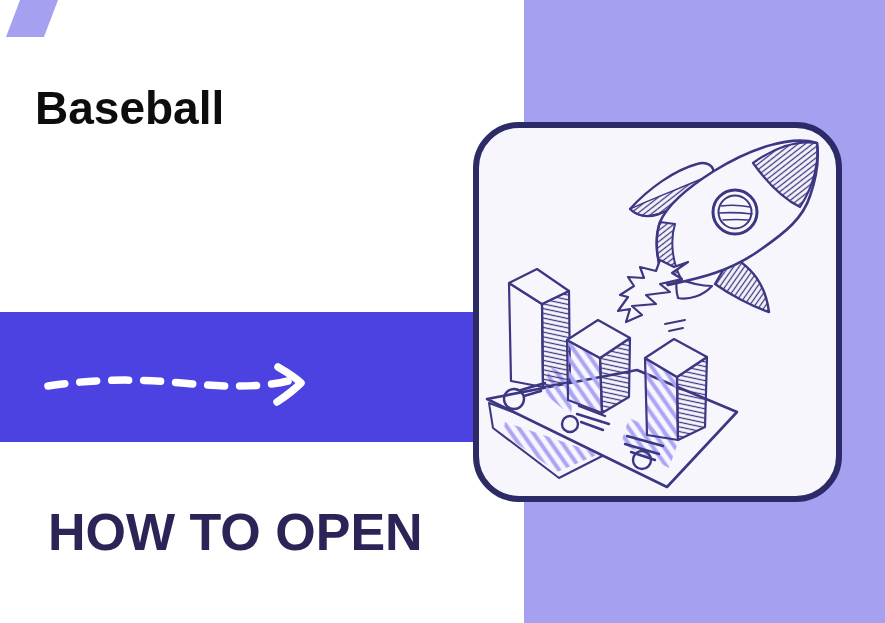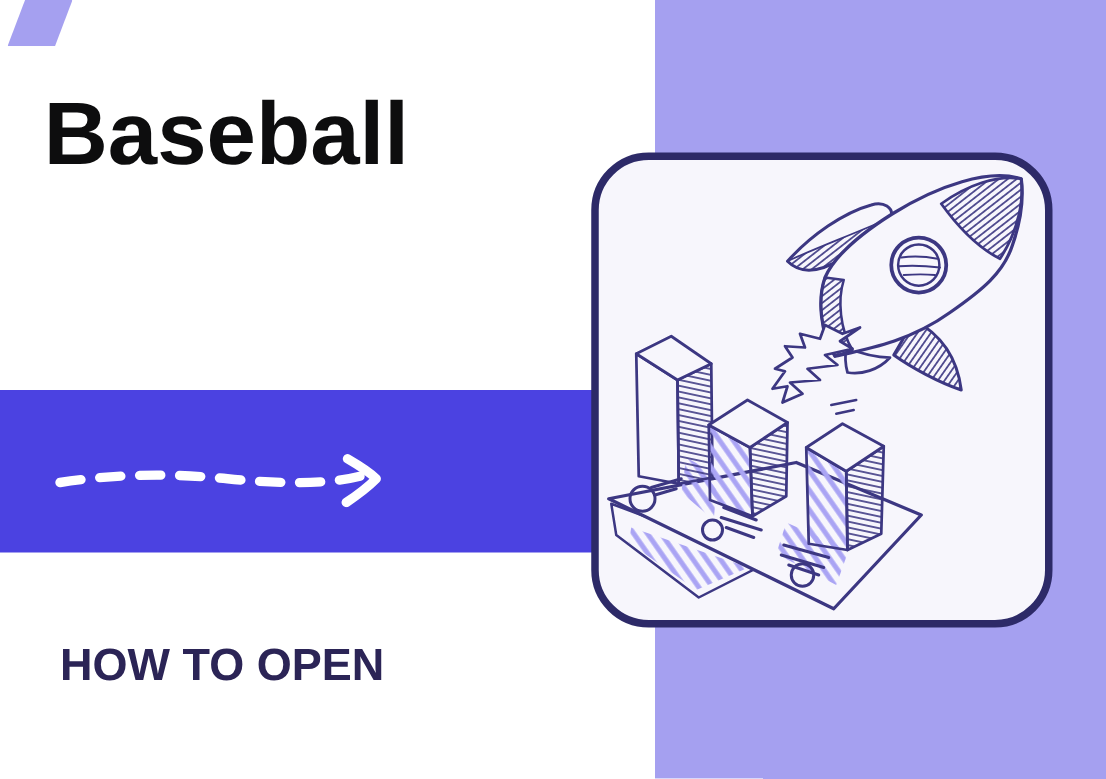--- a/index.html
+++ b/index.html
@@ -13,27 +13,27 @@
   .corner-shape{
     position:absolute;left:6px;top:0;width:52px;height:37px;background:#a5a0f0;
     clip-path:polygon(27% 0,100% 0,73% 100%,0% 100%);
   }
   
   .band{position:absolute;left:0;top:312px;width:480px;height:130px;background:#4b42e1;}
   .band svg{position:absolute;left:42px;top:50px;}
   
   .title{
     position:absolute;left:35px;top:58px;width:520px;
-    font-size:71px;line-height:100px;font-weight:700;color:#0d0d0e;letter-spacing:0;
+    font-size:46px;line-height:100px;font-weight:700;color:#0d0d0e;letter-spacing:0;
   }
   .title div{white-space:nowrap;}
   
   .subtitle{
     position:absolute;left:48px;top:504px;
-    font-size:36px;line-height:56px;font-weight:800;color:#2b2456;white-space:nowrap;
+    font-size:52px;line-height:56px;font-weight:800;color:#2b2456;white-space:nowrap;
   }
   
   .card{
     position:absolute;left:473px;top:122px;width:369px;height:380px;box-sizing:border-box;
     background:#f7f6fc;border:6px solid #2d2a68;border-radius:46px;overflow:hidden;
   }
   .card svg{display:block;width:357px;height:368px;}
 </style>
 </head>
 <body>

